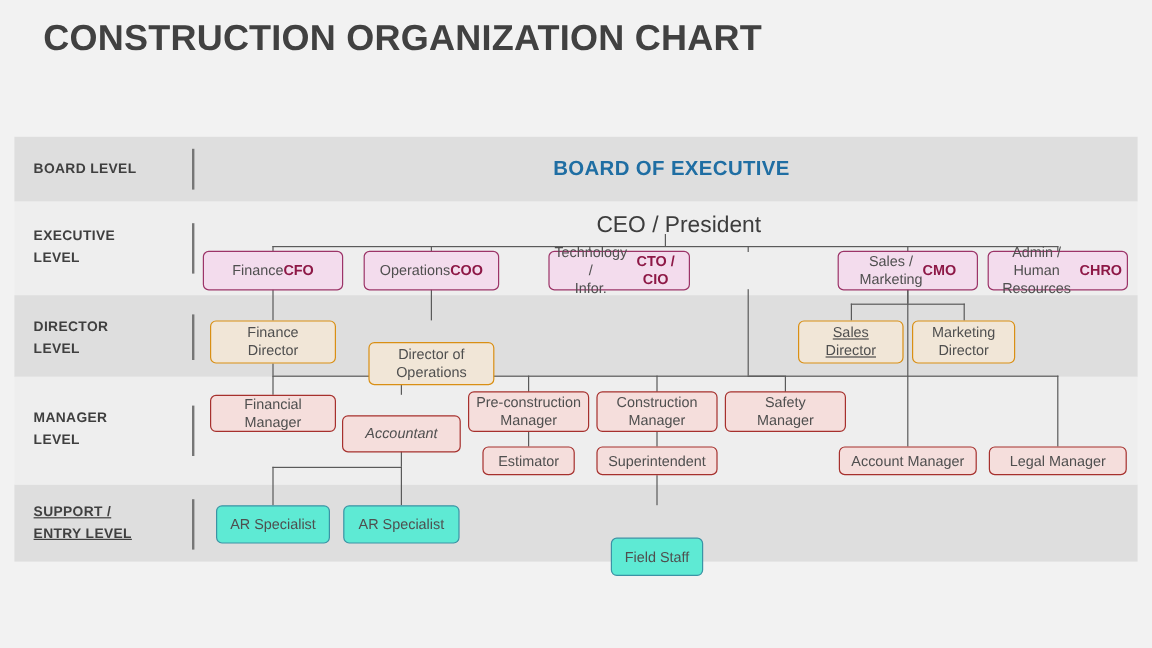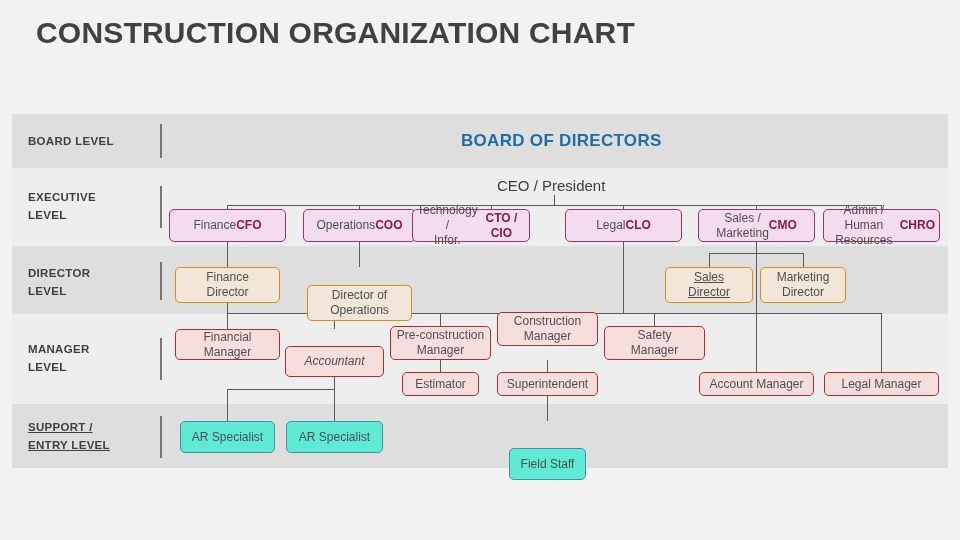--- a/index.html
+++ b/index.html
@@ -93,21 +93,21 @@
   #board-of-directors {
     position: absolute;
     font-size: 17px;
     font-weight: bold;
     color: #1f6ea3;
     letter-spacing: 0.3px;
     white-space: nowrap;
   }
   #ceo-president {
     position: absolute;
-    font-size: 15px;
+    font-size: 19px;
     color: #3d3d3d;
     white-space: nowrap;
   }
 </style>
 </head>
 <body>
 
 <div id="stage">
 
   <div id="chart-title">CONSTRUCTION ORGANIZATION CHART</div>
@@ -127,21 +127,21 @@
 LEVEL</div>
   <div class="band-label" style="top:419px;text-decoration:underline;">SUPPORT /
 ENTRY LEVEL</div>
 
   <div class="band-divider" style="left:160px;top:124px;height:34px;"></div>
   <div class="band-divider" style="left:160px;top:186px;height:42px;"></div>
   <div class="band-divider" style="left:160px;top:262px;height:38px;"></div>
   <div class="band-divider" style="left:160px;top:338px;height:42px;"></div>
   <div class="band-divider" style="left:160px;top:416px;height:42px;"></div>
 
-  <div id="board-of-directors" style="left:461px;top:131px;">BOARD OF DIRECTORS</div>
+  <div id="board-of-directors" style="left:461px;top:131px;">BOARD OF EXECUTIVE</div>
   <div id="ceo-president" style="left:497px;top:177px;">CEO / President</div>
 
   <div class="ln ln-v" style="left:554px;top:195px;height:10px;"></div>
   <div class="ln ln-h" style="left:227px;top:205px;width:655px;"></div>
   <div class="ln ln-v" style="left:227px;top:205px;height:5px;"></div>
   <div class="ln ln-v" style="left:359px;top:205px;height:5px;"></div>
   <div class="ln ln-v" style="left:491px;top:205px;height:5px;"></div>
   <div class="ln ln-v" style="left:623px;top:205px;height:5px;"></div>
   <div class="ln ln-v" style="left:756px;top:205px;height:5px;"></div>
   <div class="ln ln-v" style="left:881px;top:205px;height:5px;"></div>
@@ -181,28 +181,25 @@
 
   <div class="node n-exec" style="left:169px;top:209px;width:117px;height:33px;">
     <span>Finance </span><b>CFO</b>
   </div>
 
   <div class="node n-exec" style="left:303px;top:209px;width:113px;height:33px;">
     <span>Operations
 </span><b>COO</b>
   </div>
 
-  <div class="node n-exec" style="left:412px;top:209px;width:118px;height:33px;justify-content:space-between;">
+  <div class="node n-exec" style="left:457px;top:209px;width:118px;height:33px;justify-content:space-between;">
     <span>Technology /
 Infor. </span><b>CTO / CIO</b>
   </div>
 
-  <div class="node n-exec" style="left:565px;top:209px;width:117px;height:33px;">
-    <span>Legal </span><b>CLO</b>
-  </div>
 
   <div class="node n-exec" style="left:698px;top:209px;width:117px;height:33px;">
     <span>Sales /
 Marketing </span><b>CMO</b>
   </div>
 
   <div class="node n-exec" style="left:823px;top:209px;width:117px;height:33px;">
     <span>Admin / Human
 Resources </span><b>CHRO</b>
   </div>
@@ -214,21 +211,21 @@
   <div class="node n-director" style="left:665px;top:267px;width:88px;height:36px;text-decoration:underline;">Sales
 Director</div>
   <div class="node n-director" style="left:760px;top:267px;width:86px;height:36px;">Marketing
 Director</div>
 
   <div class="node n-manager" style="left:175px;top:329px;width:105px;height:31px;">Financial
 Manager</div>
   <div class="node n-manager" style="left:285px;top:346px;width:99px;height:31px;font-style:italic;">Accountant</div>
   <div class="node n-manager" style="left:390px;top:326px;width:101px;height:34px;">Pre-construction
 Manager</div>
-  <div class="node n-manager" style="left:497px;top:312px;width:101px;height:34px;">Construction
+  <div class="node n-manager" style="left:497px;top:326px;width:101px;height:34px;">Construction
 Manager</div>
   <div class="node n-manager" style="left:604px;top:326px;width:101px;height:34px;">Safety
 Manager</div>
   <div class="node n-manager" style="left:402px;top:372px;width:77px;height:24px;">Estimator</div>
   <div class="node n-manager" style="left:497px;top:372px;width:101px;height:24px;">Superintendent</div>
   <div class="node n-manager" style="left:699px;top:372px;width:115px;height:24px;">Account Manager</div>
   <div class="node n-manager" style="left:824px;top:372px;width:115px;height:24px;">Legal Manager</div>
 
   <div class="node n-support" style="left:180px;top:421px;width:95px;height:32px;">AR Specialist</div>
   <div class="node n-support" style="left:286px;top:421px;width:97px;height:32px;">AR Specialist</div>

